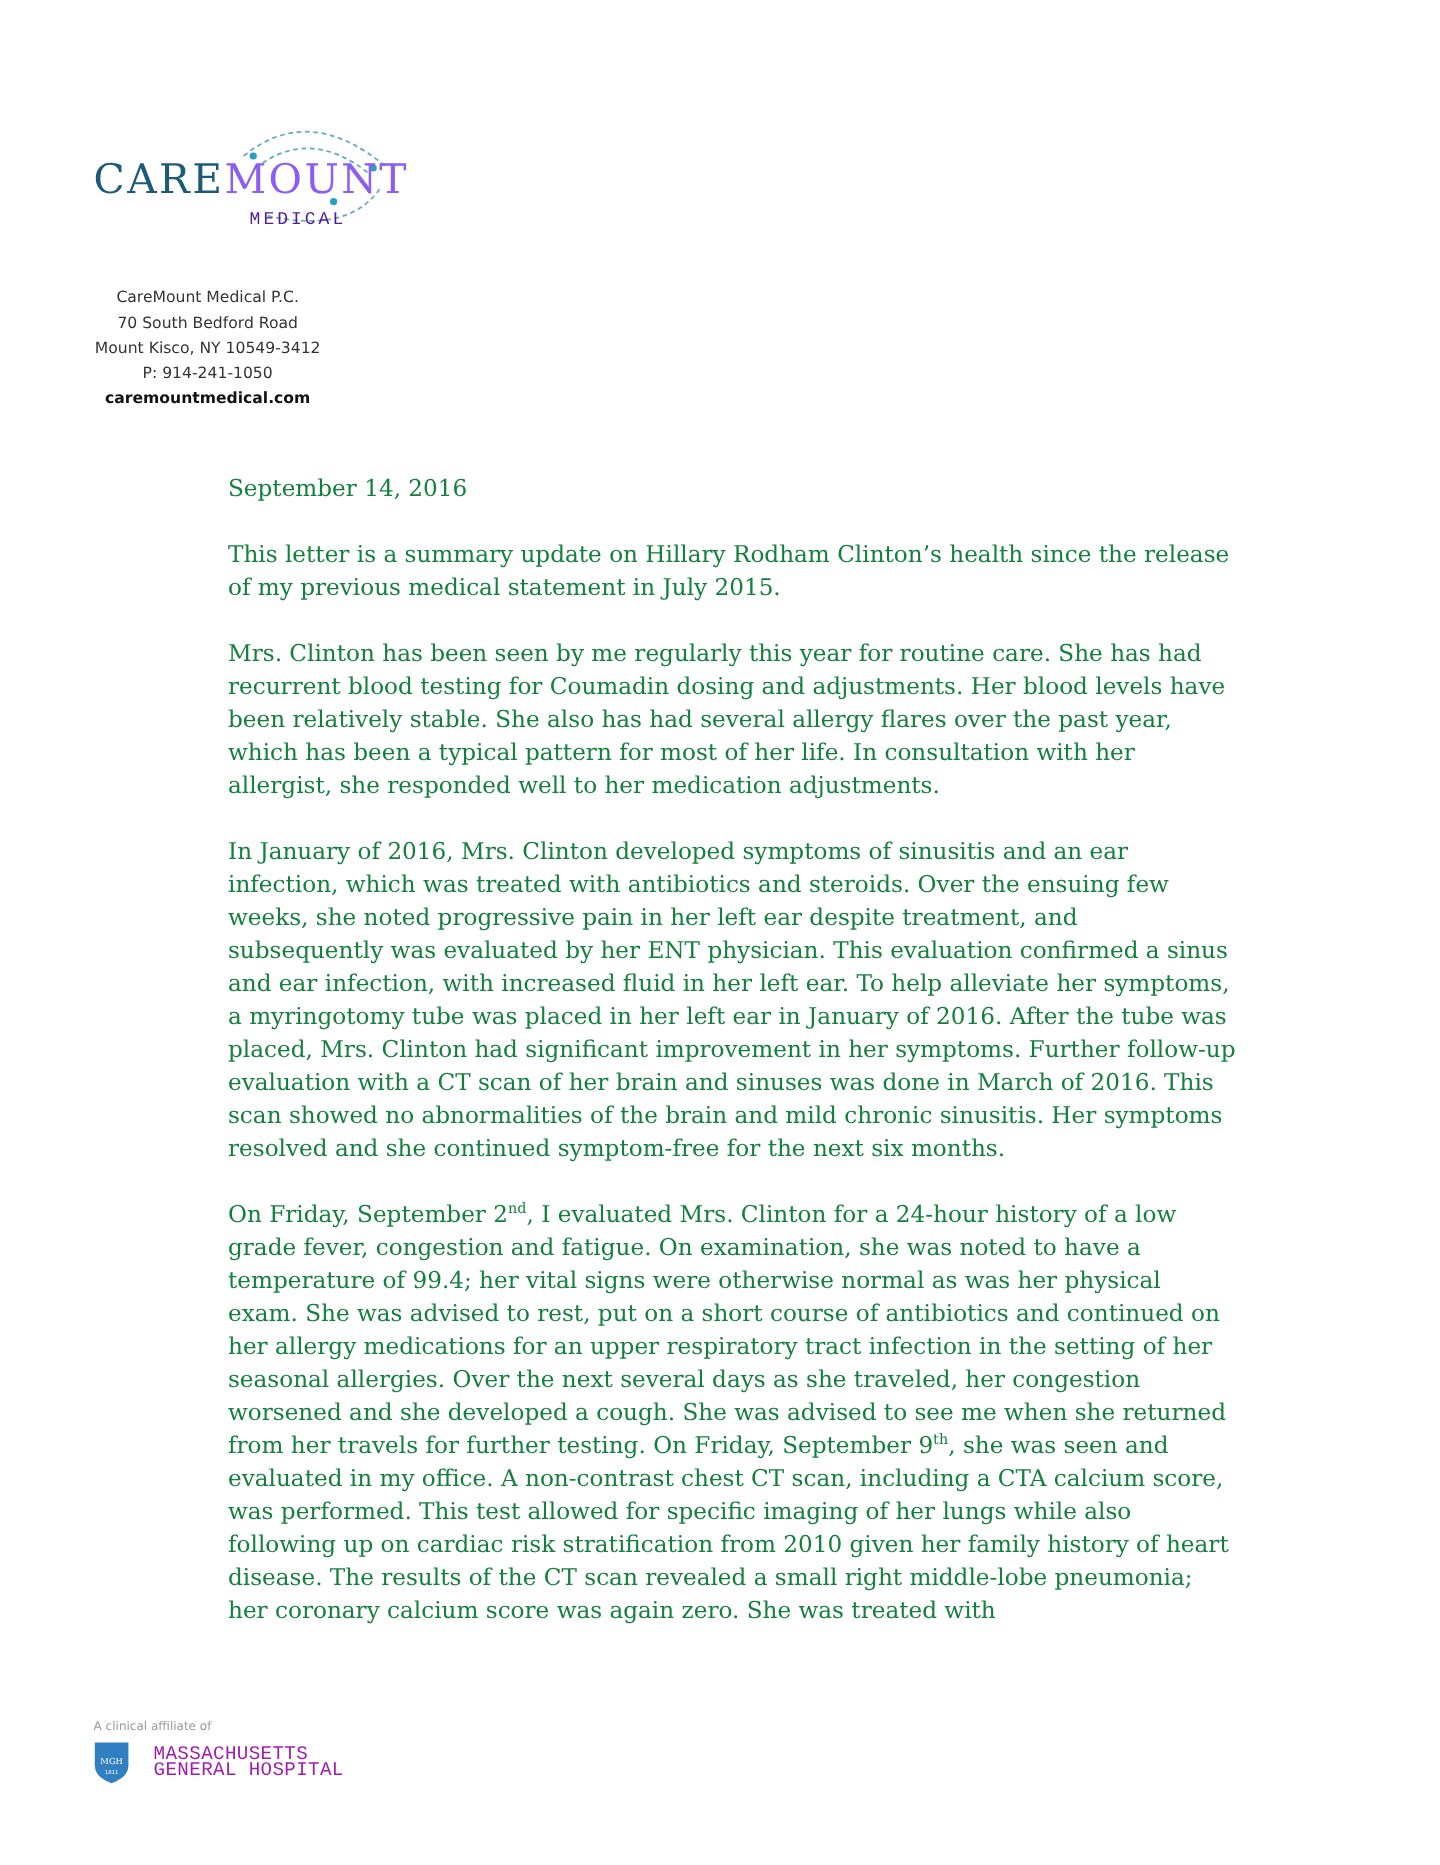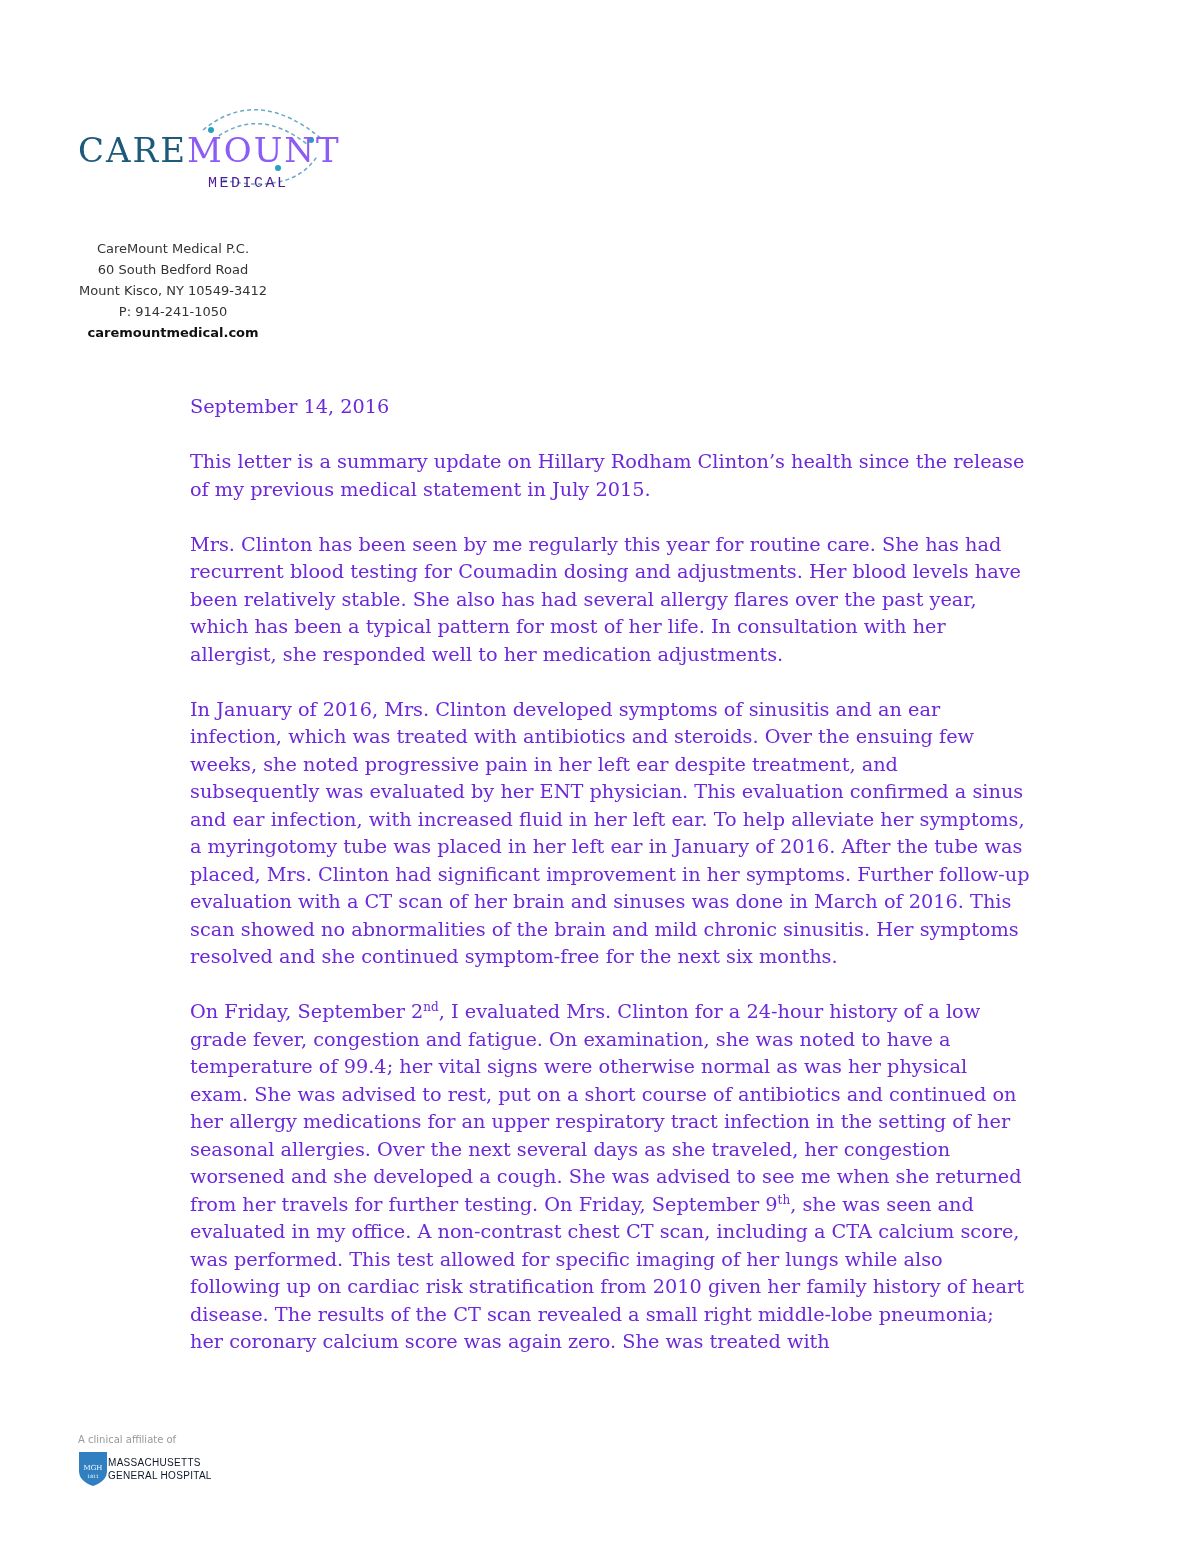--- a/index.html
+++ b/index.html
@@ -8,30 +8,30 @@
 
     .logo { position: absolute; left: 78px; top: 100px; width: 250px; height: 100px; }
     .logo-word { position: absolute; left: 0; top: 30px; font-family: "DejaVu Serif", serif; font-size: 34px; letter-spacing: 2px; color: #1d5a7a; white-space: nowrap; }
     .logo-word .mount { color: #8b5cf6; }
     .logo-sub { position: absolute; left: 130px; top: 75px; font-family: Liberation Mono, monospace; font-size: 15px; letter-spacing: 2.5px; color: #4c1d95; }
     .logo-arc { position: absolute; left: 105px; top: 0; width: 150px; height: 90px; }
 
     .address { position: absolute; left: 79px; top: 238px; font-family: "DejaVu Sans", sans-serif; font-size: 13px; line-height: 21px; color: #333; text-align: center; }
     .address .web { font-weight: bold; color: #111; }
 
-    .letter { position: absolute; left: 190px; top: 393px; width: 840px; font-family: "DejaVu Serif", serif; font-size: 19.3px; line-height: 27.5px; color: #6d28d9; }
+    .letter { position: absolute; left: 190px; top: 393px; width: 840px; font-family: "DejaVu Serif", serif; font-size: 19.3px; line-height: 27.5px; color: #15803d; }
     .letter p { margin: 0 0 27.5px 0; }
     .letter .date { margin-bottom: 27.5px; }
     .letter sup { font-size: 12px; line-height: 0; }
 
     .affiliate { position: absolute; left: 78px; top: 1434px; }
     .aff-label { font-family: "DejaVu Sans", sans-serif; font-size: 10px; color: #999; margin-bottom: 6px; }
-    .aff-row { display: flex; align-items: center; gap: 0; justify-content: space-between; }
+    .aff-row { display: flex; align-items: center; gap: 20px; justify-content: space-between; }
     .shield { width: 30px; height: 36px; }
-    .mgh-name { font-family: Liberation Sans, sans-serif; font-size: 10px; line-height: 13px; color: #0f172a; letter-spacing: 0.3px; }
+    .mgh-name { font-family: Liberation Mono, monospace; font-size: 16px; line-height: 13px; color: #a21caf; letter-spacing: 0.3px; }
   </style>
 </head>
 <body>
 
 <div class="page">
 
   <div class="logo">
     <svg class="logo-arc" viewBox="0 0 150 90">
       <path d="M20 30 Q75 -15 140 40" fill="none" stroke="#6aa9c4" stroke-width="1.5" stroke-dasharray="4 3"></path>
       <path d="M30 40 Q75 5 125 45" fill="none" stroke="#6aa9c4" stroke-width="1.5" stroke-dasharray="4 3"></path>
@@ -41,21 +41,21 @@
       <circle cx="95" cy="68" r="3" fill="#2aa0c0"></circle>
     </svg>
     <div class="logo-word">
       <span>CARE</span><span class="mount">MOUNT</span>
     </div>
     <div class="logo-sub">MEDICAL</div>
   </div>
 
   <div class="address">
     <div>CareMount Medical P.C.</div>
-    <div>60 South Bedford Road</div>
+    <div>70 South Bedford Road</div>
     <div>Mount Kisco, NY 10549-3412</div>
     <div>P: 914-241-1050</div>
     <div class="web">caremountmedical.com</div>
   </div>
 
   <div class="letter">
     <p class="date">September 14, 2016</p>
     <p>This letter is a summary update on Hillary Rodham Clinton’s health since the release of my previous medical statement in July 2015.</p>
     <p>Mrs. Clinton has been seen by me regularly this year for routine care.  She has had recurrent blood testing for Coumadin dosing and adjustments. Her blood levels have been relatively stable.  She also has had several allergy flares over the past year, which has been a typical pattern for most of her life.  In consultation with her allergist, she responded well to her medication adjustments.</p>
     <p>In January of 2016, Mrs. Clinton developed symptoms of sinusitis and an ear infection, which was treated with antibiotics and steroids.  Over the ensuing few weeks, she noted progressive pain in her left ear despite treatment, and subsequently was evaluated by her ENT physician.  This evaluation confirmed a sinus and ear infection, with increased fluid in her left ear.  To help alleviate her symptoms, a myringotomy tube was placed in her left ear in January of 2016.  After the tube was placed, Mrs. Clinton had significant improvement in her symptoms.  Further follow-up evaluation with a CT scan of her brain and sinuses was done in March of 2016.  This scan showed no abnormalities of the brain and mild chronic sinusitis.  Her symptoms resolved and she continued symptom-free for the next six months.</p>

